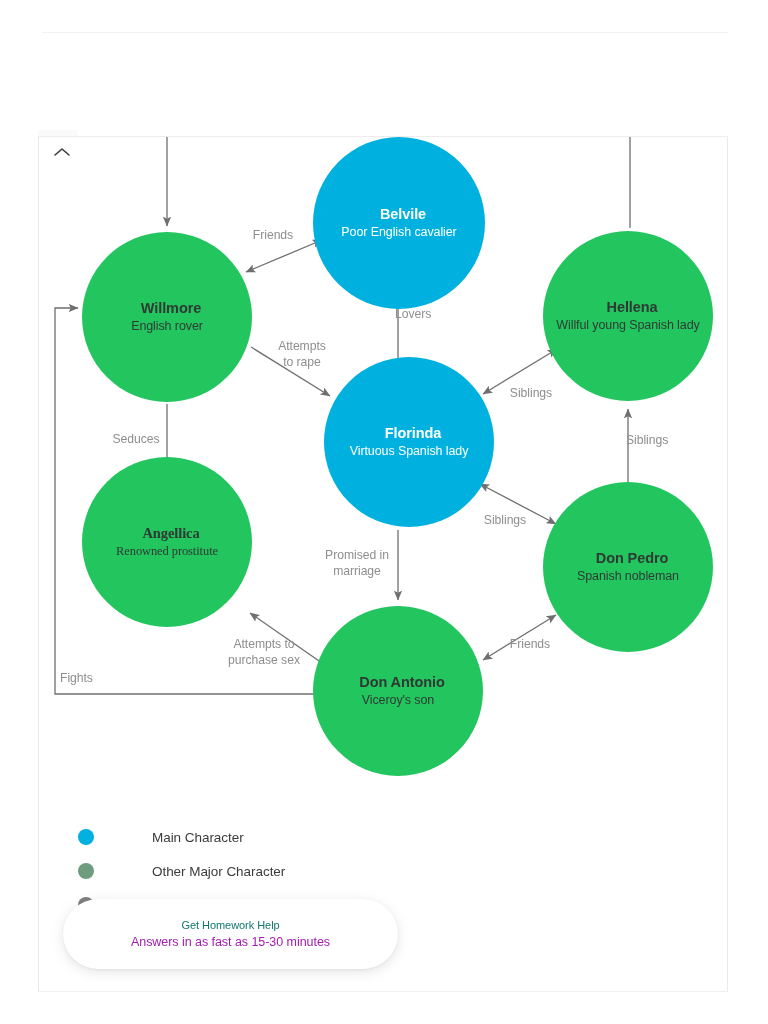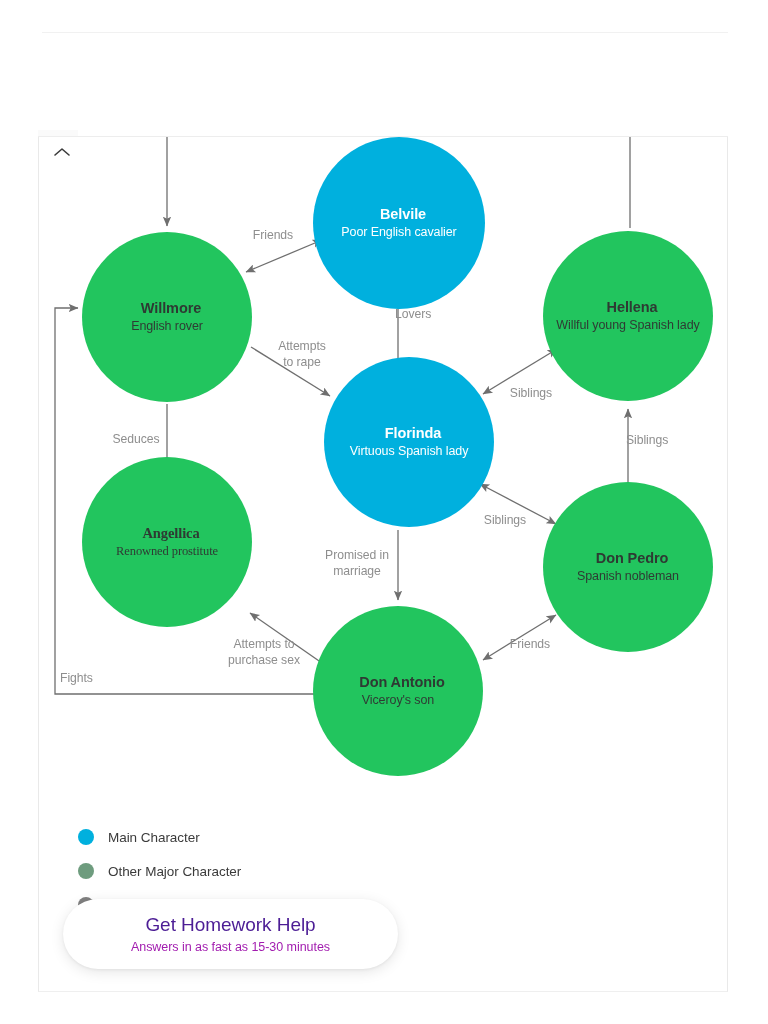--- a/index.html
+++ b/index.html
@@ -157,41 +157,42 @@
     width: 16px;
     height: 16px;
     border-radius: 50%;
     flex: 0 0 auto;
     margin-right: 14px;
   }
   .legend-label {
     font-size: 13.5px;
     color: #3b3b3b;
     letter-spacing: -0.05px;
+    margin-left: 44px;
   }
 
   
   .popup {
     position: absolute;
     left: 63px;
     top: 899px;
     width: 335px;
     height: 70px;
     background: #ffffff;
     border-radius: 36px;
     box-shadow: 0 3px 14px rgba(0,0,0,0.10), 0 1px 3px rgba(0,0,0,0.06);
     display: flex;
     flex-direction: column;
     align-items: center;
     justify-content: center;
     cursor: pointer;
   }
   .popup-title {
-    font-size: 19px;
-    color: #4c1d95;
+    font-size: 11px;
+    color: #0f766e;
     margin-bottom: 4px;
     letter-spacing: -0.05px;
   }
   .popup-sub {
     font-size: 12.5px;
     color: #a21caf;
     letter-spacing: -0.05px;
   }
 </style>
 </head>

